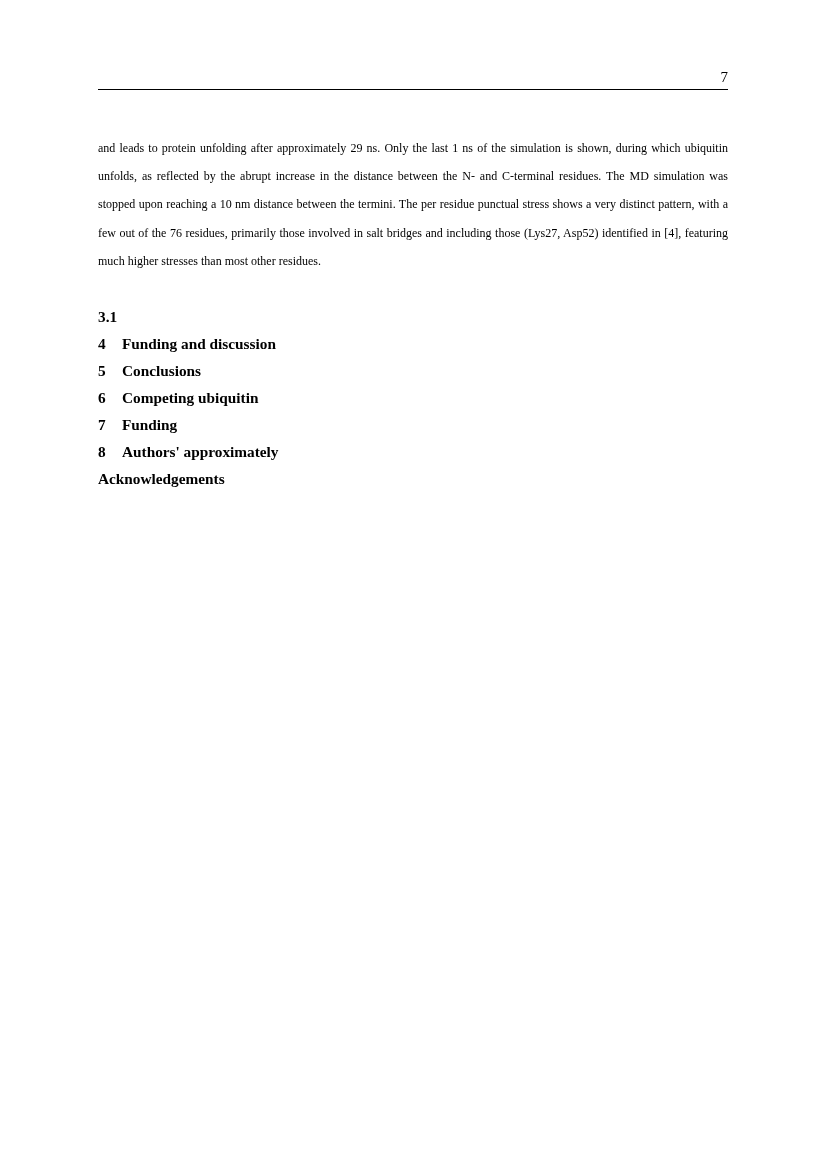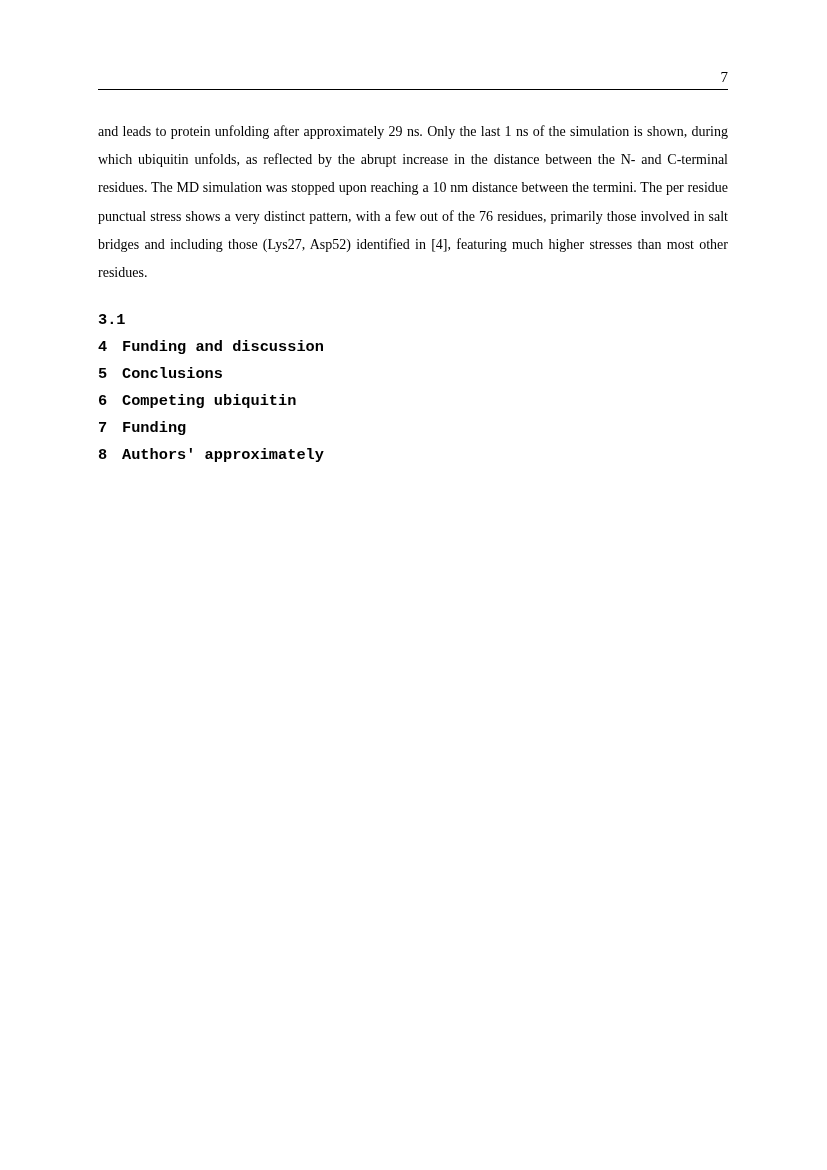--- a/index.html
+++ b/index.html
@@ -37,30 +37,29 @@
   }
   .header-rule {
     position: absolute;
     left: 0;
     right: 0;
     top: 89px;
     border-top: 1px solid #000000;
     height: 0;
   }
   .body-text {
-    margin-top: 28px;
-    font-size: 14px;
+    margin-top: 44px;
+    font-size: 12px;
     line-height: 28.2px;
     text-align: justify;
     text-justify: inter-word;
     hyphens: none;
   }
   .toc {
-    margin-top: 20px;
-    font-family: Liberation Mono, monospace;
+    margin-top: 28px;
   }
   .toc-row {
     display: flex;
     align-items: baseline;
     font-size: 15.3px;
     line-height: 27px;
     font-weight: bold;
   }
   .toc-num {
     width: 24px;
@@ -111,16 +110,19 @@
       <div class="toc-row">
         <span class="toc-num">7</span>
         <span class="toc-label">Funding</span>
       </div>
 
       <div class="toc-row">
         <span class="toc-num">8</span>
         <span class="toc-label">Authors' approximately</span>
       </div>
 
+      <div class="toc-row no-label">
+        <span class="toc-num">Acknowledgements</span>
+      </div>
 
     </div>
   </div>
 </div>
 
 </body></html>

